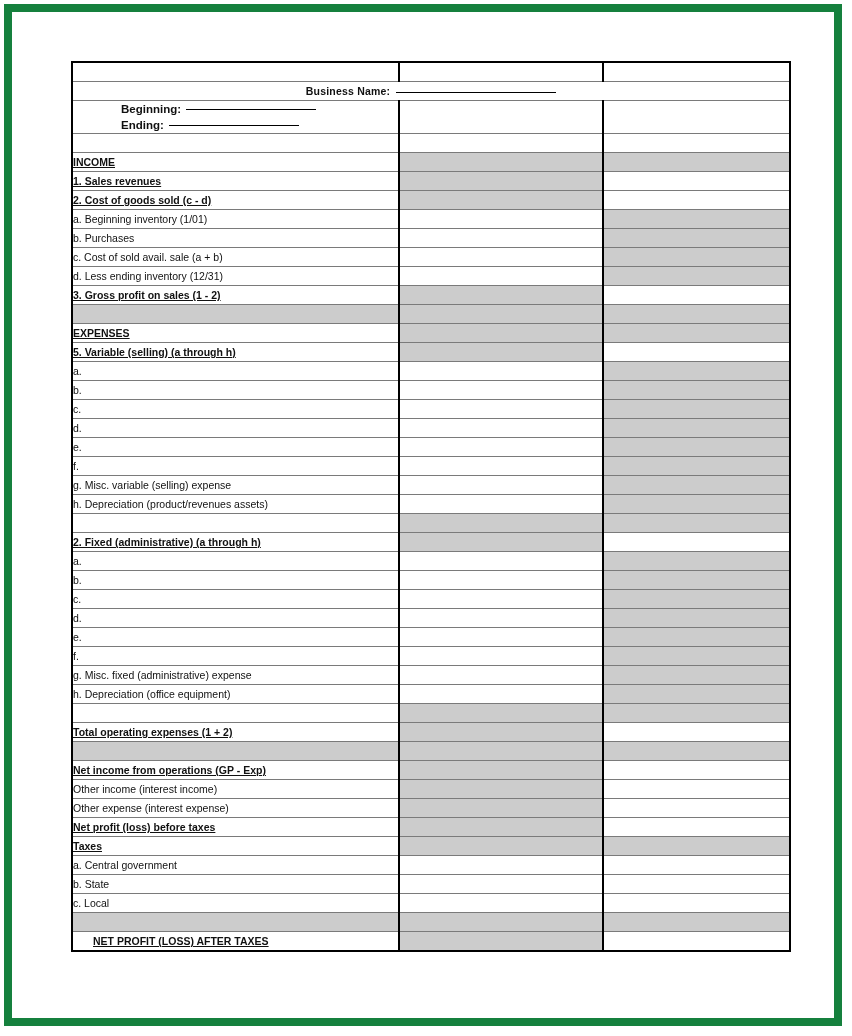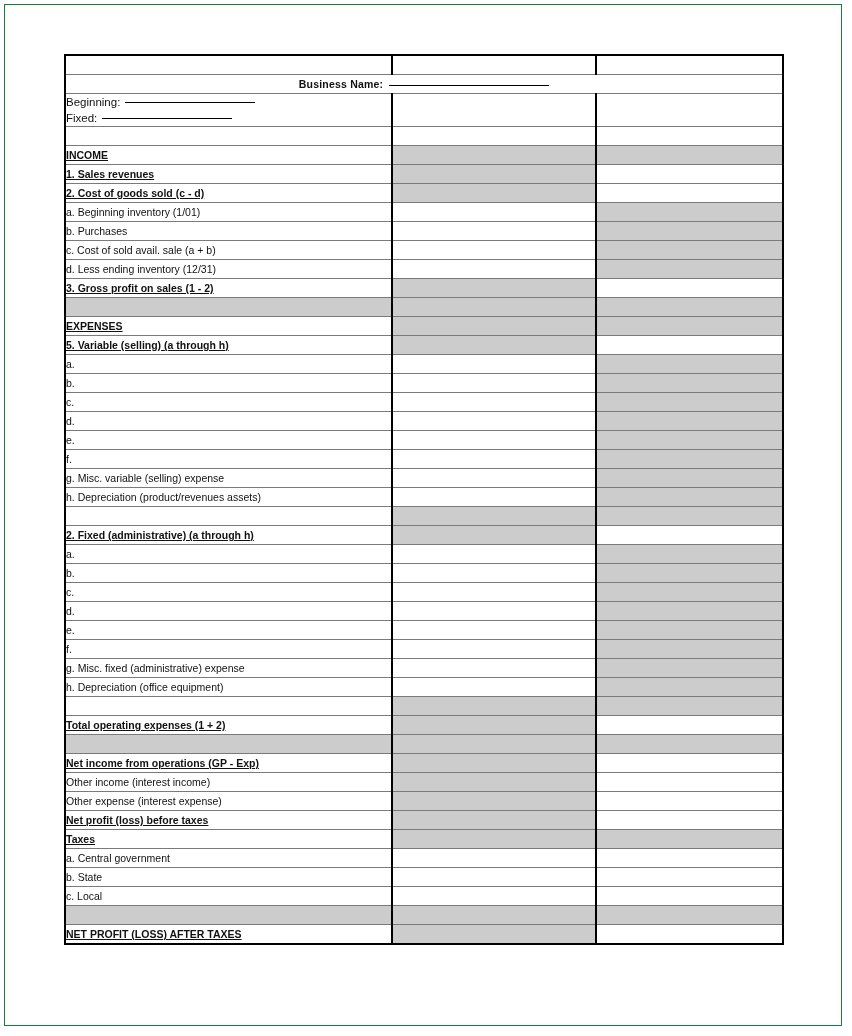--- a/index.html
+++ b/index.html
@@ -15,21 +15,21 @@
   }
 
   
   #frame {
     position: absolute;
     left: 4px;
     top: 4px;
     width: 838px;
     height: 1022px;
     box-sizing: border-box;
-    border: 1px solid #15803d;
+    border: 8px solid #15803d;
     background: #ffffff;
   }
   #frame-inner {
     position: absolute;
     left: 0; top: 0; right: 0; bottom: 0;
     border: 2px solid #ffffff;
     box-sizing: border-box;
   }
 
   
@@ -48,21 +48,21 @@
     padding: 0 0 0 0;
     font-size: 10.5px;
     color: #111111;
     vertical-align: middle;
     overflow: hidden;
     white-space: nowrap;
   }
 
   
   #sheet .hv-top    { border-top: 2px solid #000000; }
-  #sheet .hv-bot    { border-bottom: 2px solid #000000; }
+  #sheet .hv-bot    { border-bottom: 2px solid #000000; padding-left: 20px; }
   #sheet .hv-left   { border-left: 2px solid #000000; }
   #sheet .hv-right  { border-right: 2px solid #000000; }
   #sheet .col-div   { border-left: 2px solid #000000; }
 
   
   .lbl {
     padding-left: 4px;
   }
   .shade { background: #cccccc; }
   .white { background: #ffffff; }
@@ -94,23 +94,24 @@
   }
 
   
   .period-cell {
     height: 46px;
     padding: 3px 0 0 4px;
     vertical-align: top;
   }
   .period-line {
     font-size: 11.5px;
-    font-weight: normal;
+    font-weight: bold;
     line-height: 16px;
     white-space: nowrap;
+    padding-left: 48px;
   }
   .period-line .rule {
     display: inline-block;
     width: 130px;
     border-bottom: 1.3px solid #000000;
     margin-left: 5px;
     vertical-align: 3px;
   }
 
   .tall { height: 22px; }
@@ -142,21 +143,21 @@
           </span>
         </td>
       </tr>
 
       <tr>
         <td class="period-cell hv-left white">
           <div class="period-line">
             <span>Beginning:</span><span class="rule"></span>
           </div>
           <div class="period-line">
-            <span>Fixed:</span><span class="rule"></span>
+            <span>Ending:</span><span class="rule"></span>
           </div>
         </td>
         <td class="period-cell col-div white"></td>
         <td class="period-cell col-div hv-right white"></td>
       </tr>
 
       <tr>
         <td class="hv-left white"></td>
         <td class="col-div white"></td>
         <td class="col-div hv-right white"></td>

